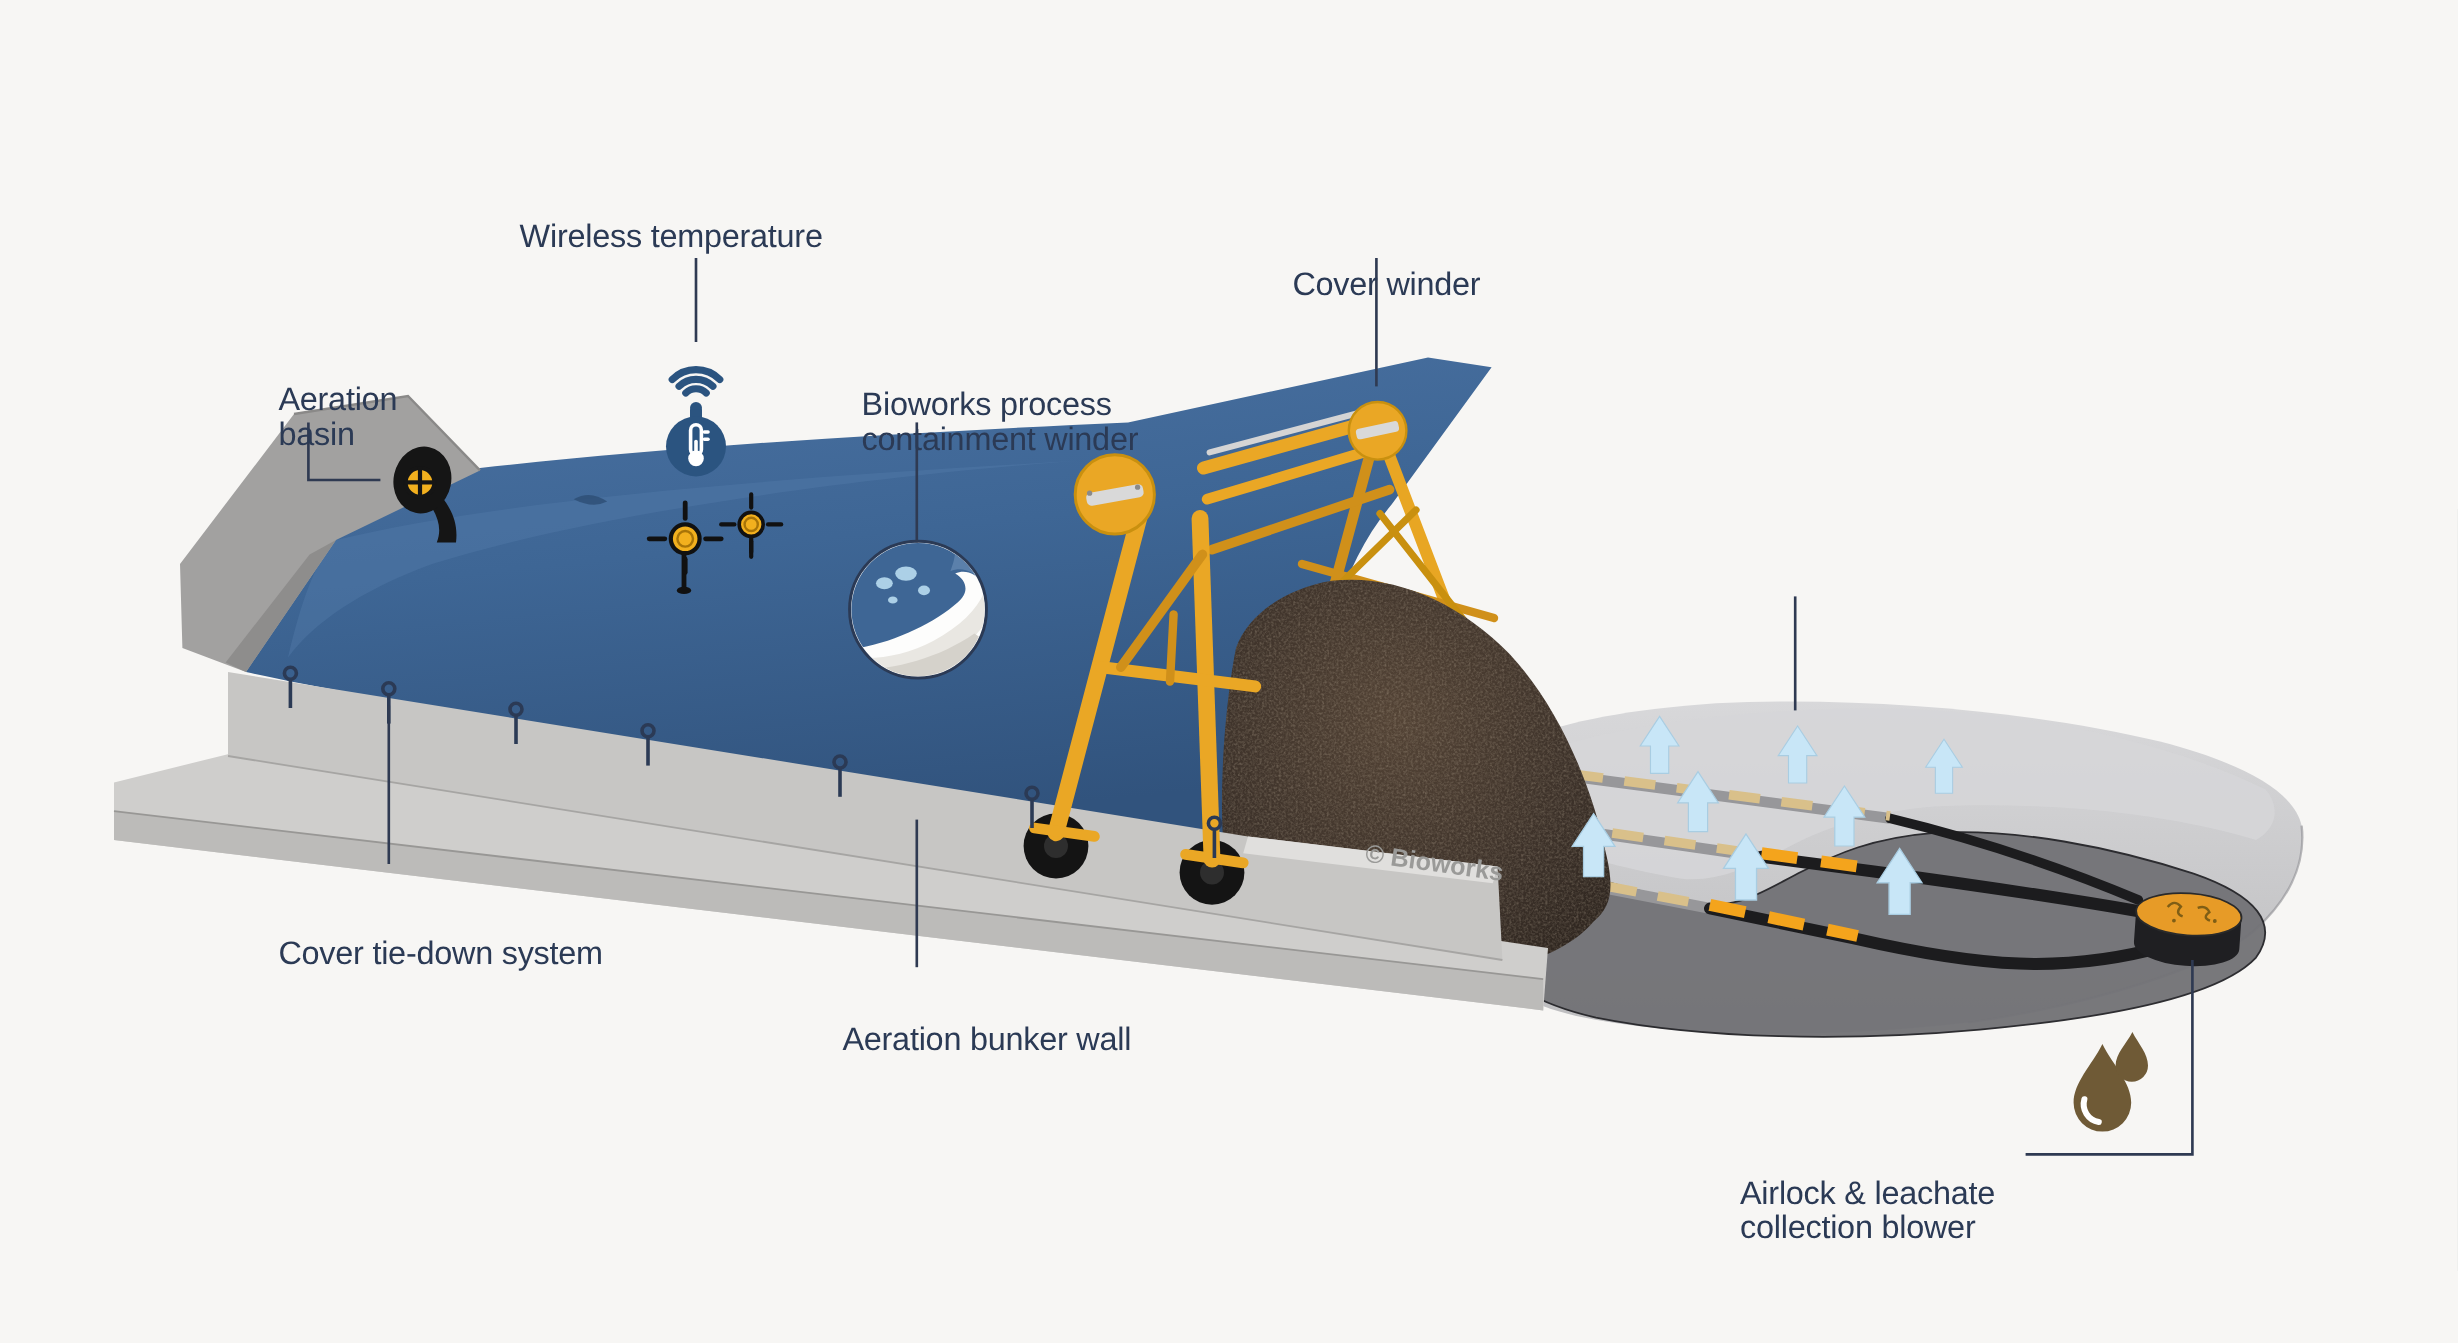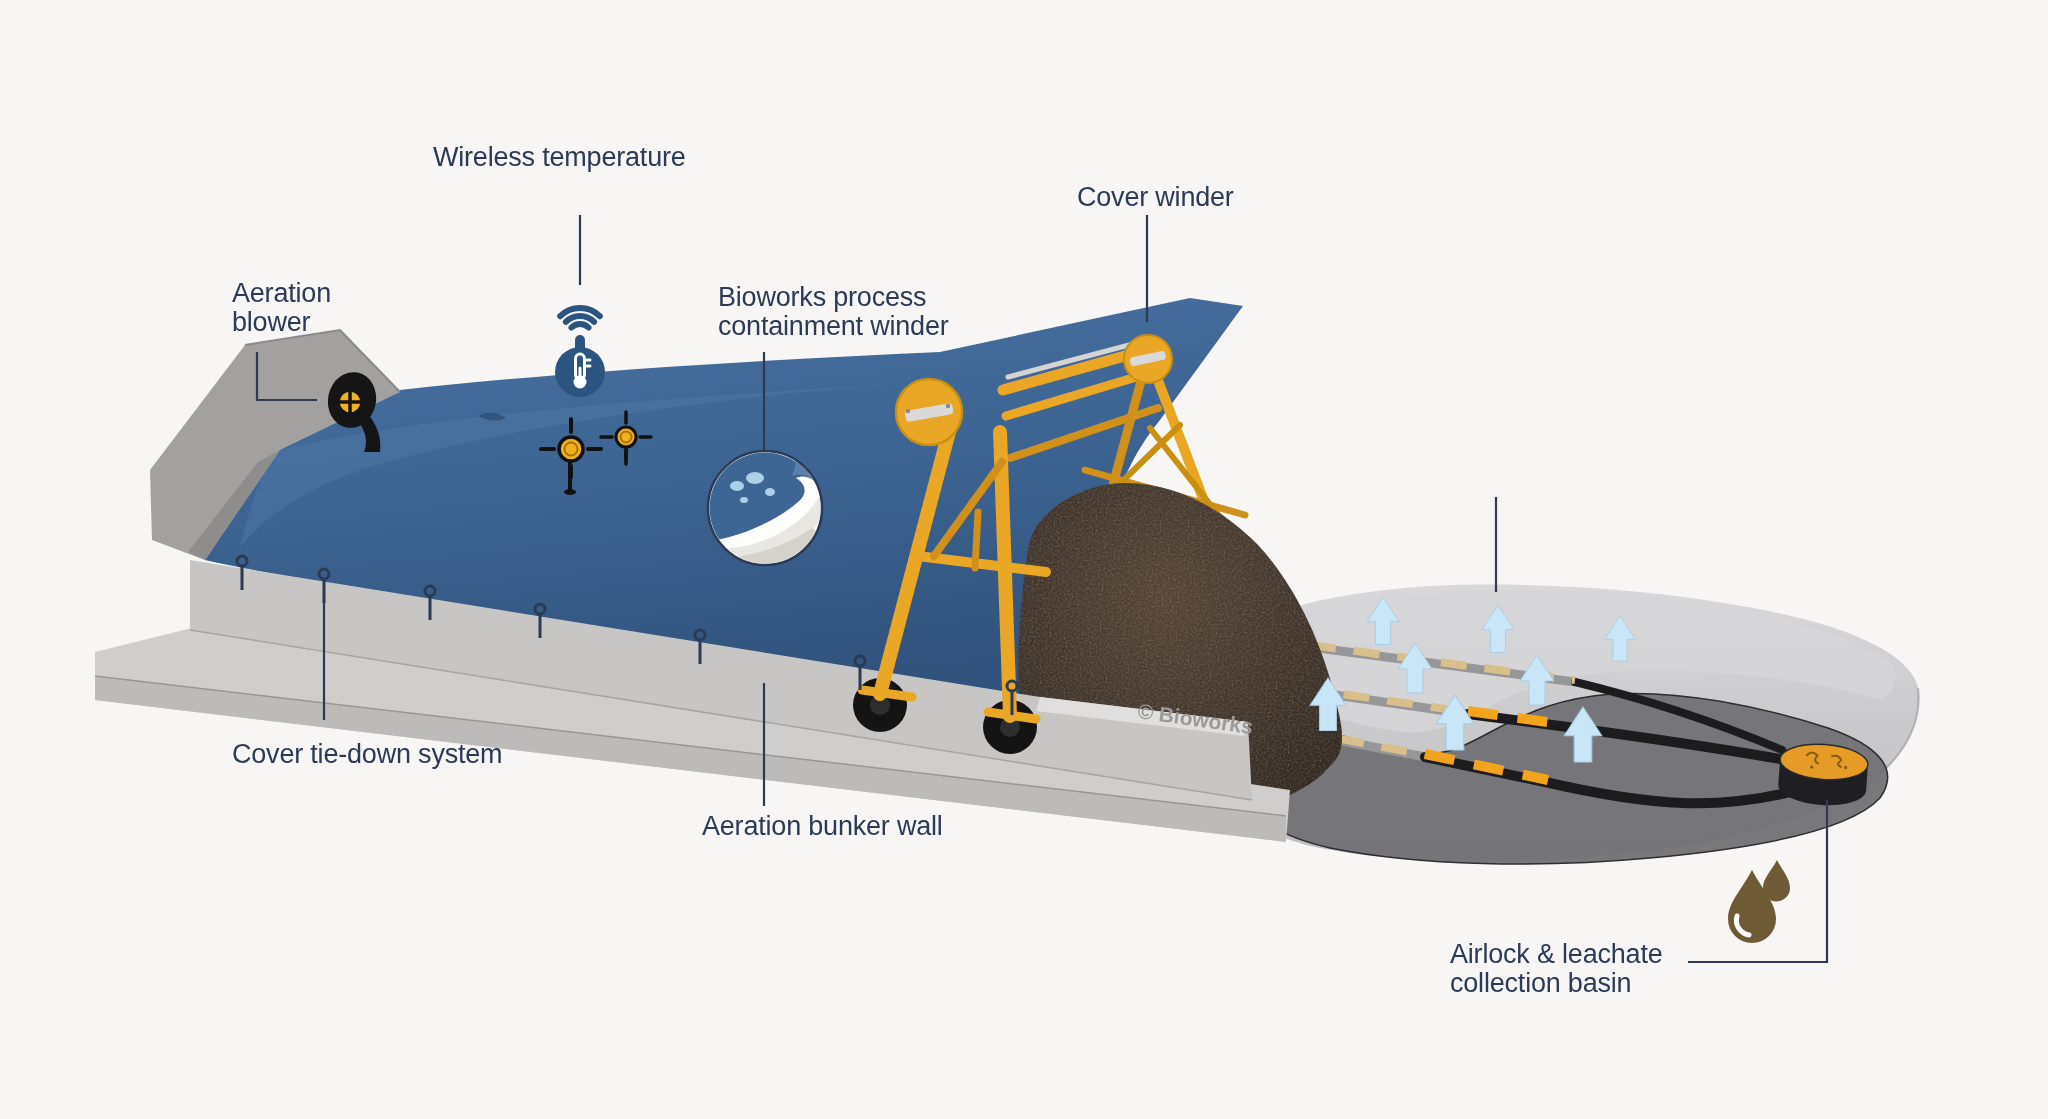--- a/index.html
+++ b/index.html
@@ -19,20 +19,21 @@
   .stage{
     position:relative;width:2048px;height:1119px;overflow:hidden;
     background:var(--c-background);
     font-family:"Liberation Sans","DejaVu Sans",sans-serif;
   }
   .scene{position:absolute;left:0;top:0;}
   .lbl{
     position:absolute;color:var(--c-label);
     font-size:27px;line-height:29px;letter-spacing:-0.2px;
     white-space:nowrap;
+    margin-top:40px;
   }
   .lbl sup{font-size:15px;line-height:0;}
 </style>
 </head>
 <body>
 
 <div class="stage">
 
 <svg class="scene" width="2048" height="1119" viewBox="0 0 2048 1119">
   <defs>
@@ -307,35 +308,35 @@
 <div class="lbl" style="left:433px;top:143px">
   <div>Wireless temperature</div>
 </div>
 
 <div class="lbl" style="left:1077px;top:183px">
   <div>Cover winder</div>
 </div>
 
 <div class="lbl" style="left:232px;top:279px">
   <div>Aeration</div>
-  <div>blower</div>
+  <div>basin</div>
 </div>
 
 <div class="lbl" style="left:718px;top:283px">
   <div>Bioworks process</div>
   <div>containment winder</div>
 </div>
 
 
 <div class="lbl" style="left:232px;top:740px">
   <div>Cover tie-down system</div>
 </div>
 
 <div class="lbl" style="left:702px;top:812px">
   <div>Aeration bunker wall</div>
 </div>
 
 <div class="lbl" style="left:1450px;top:940px">
   <div>Airlock &amp; leachate</div>
-  <div>collection basin</div>
+  <div>collection blower</div>
 </div>
 
 </div>
 
 </body></html>

